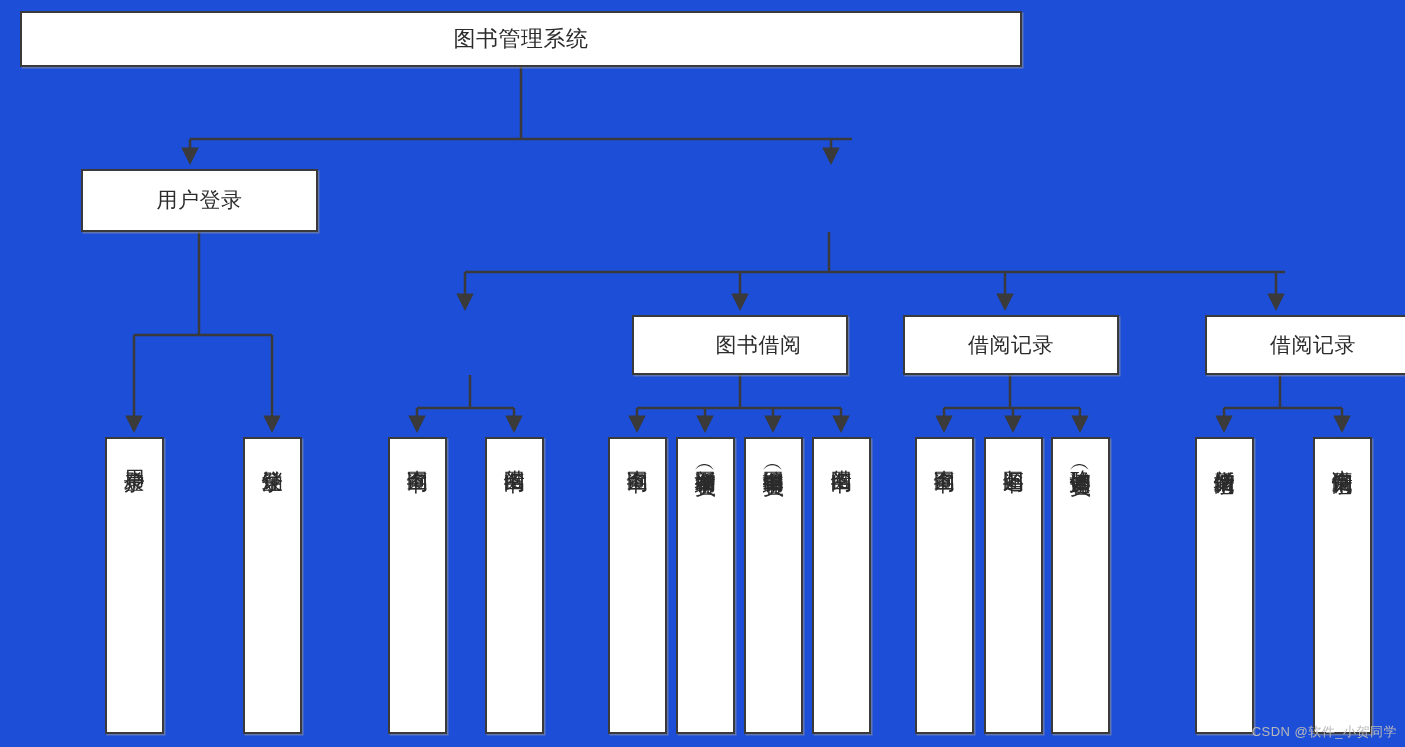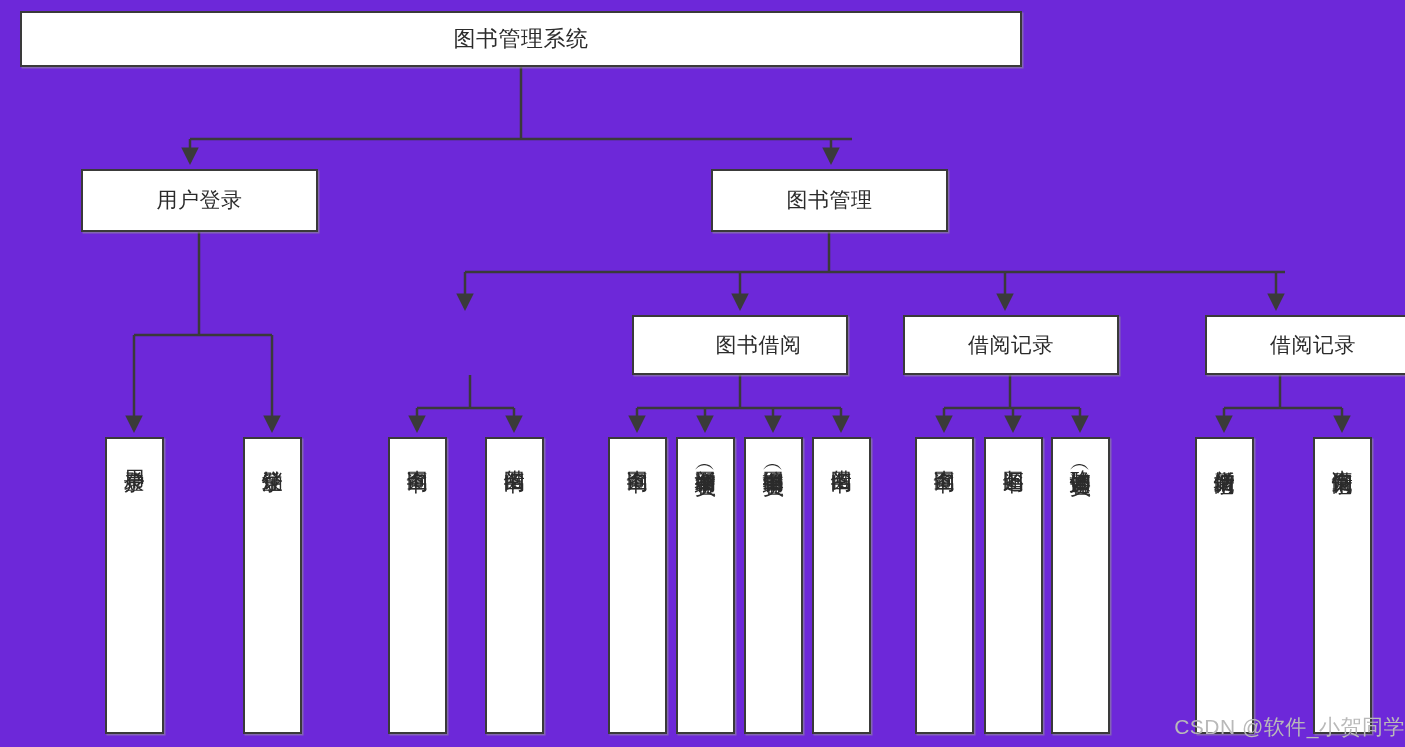--- a/index.html
+++ b/index.html
@@ -7,21 +7,21 @@
     padding: 0;
     background: #ffffff;
   }
   body {
     font-family: "Liberation Sans", "DejaVu Sans", sans-serif;
   }
   #canvas {
     position: relative;
     width: 1405px;
     height: 747px;
-    background: #6d28d9;
+    background: #1d4ed8;
     overflow: hidden;
   }
   svg.links {
     position: absolute;
     left: 0;
     top: 0;
     width: 1405px;
     height: 747px;
     pointer-events: none;
   }
@@ -56,23 +56,23 @@
   .node.vert .label {
     writing-mode: vertical-rl;
     text-orientation: upright;
     font-size: 21px;
     line-height: 1.22;
     letter-spacing: 1px;
     margin: 0 auto;
   }
   .watermark {
     position: absolute;
-    right: 0;
+    right: 8px;
     bottom: 6px;
-    font-size: 21px;
+    font-size: 13px;
     color: #b9b9b9;
     letter-spacing: 0.5px;
     white-space: nowrap;
     user-select: none;
   }
 </style>
 </head>
 <body>
 
 <div id="canvas">
@@ -127,23 +127,20 @@
     </g>
   </svg>
 
   <div class="node horiz root" style="left:20px; top:11px; width:1002px; height:56px;">
     <span class="label">图书管理系统</span>
   </div>
 
   <div class="node horiz" style="left:81px; top:169px; width:237px; height:63px;">
     <span class="label">用户登录</span>
   </div>
-  <div class="node horiz" style="left:711px; top:169px; width:237px; height:63px;">
-    <span class="label">图书管理</span>
-  </div>
 
   <div class="node horiz" style="left:632px; top:315px; width:216px; height:60px;padding-left:37px;">
     <span class="label">图书借阅</span>
   </div>
   <div class="node horiz" style="left:903px; top:315px; width:216px; height:60px;">
     <span class="label">借阅记录</span>
   </div>
   <div class="node horiz" style="left:1172px; top:315px; width:216px; height:60px;margin-left:33px;">
     <span class="label">借阅记录</span>
   </div>

